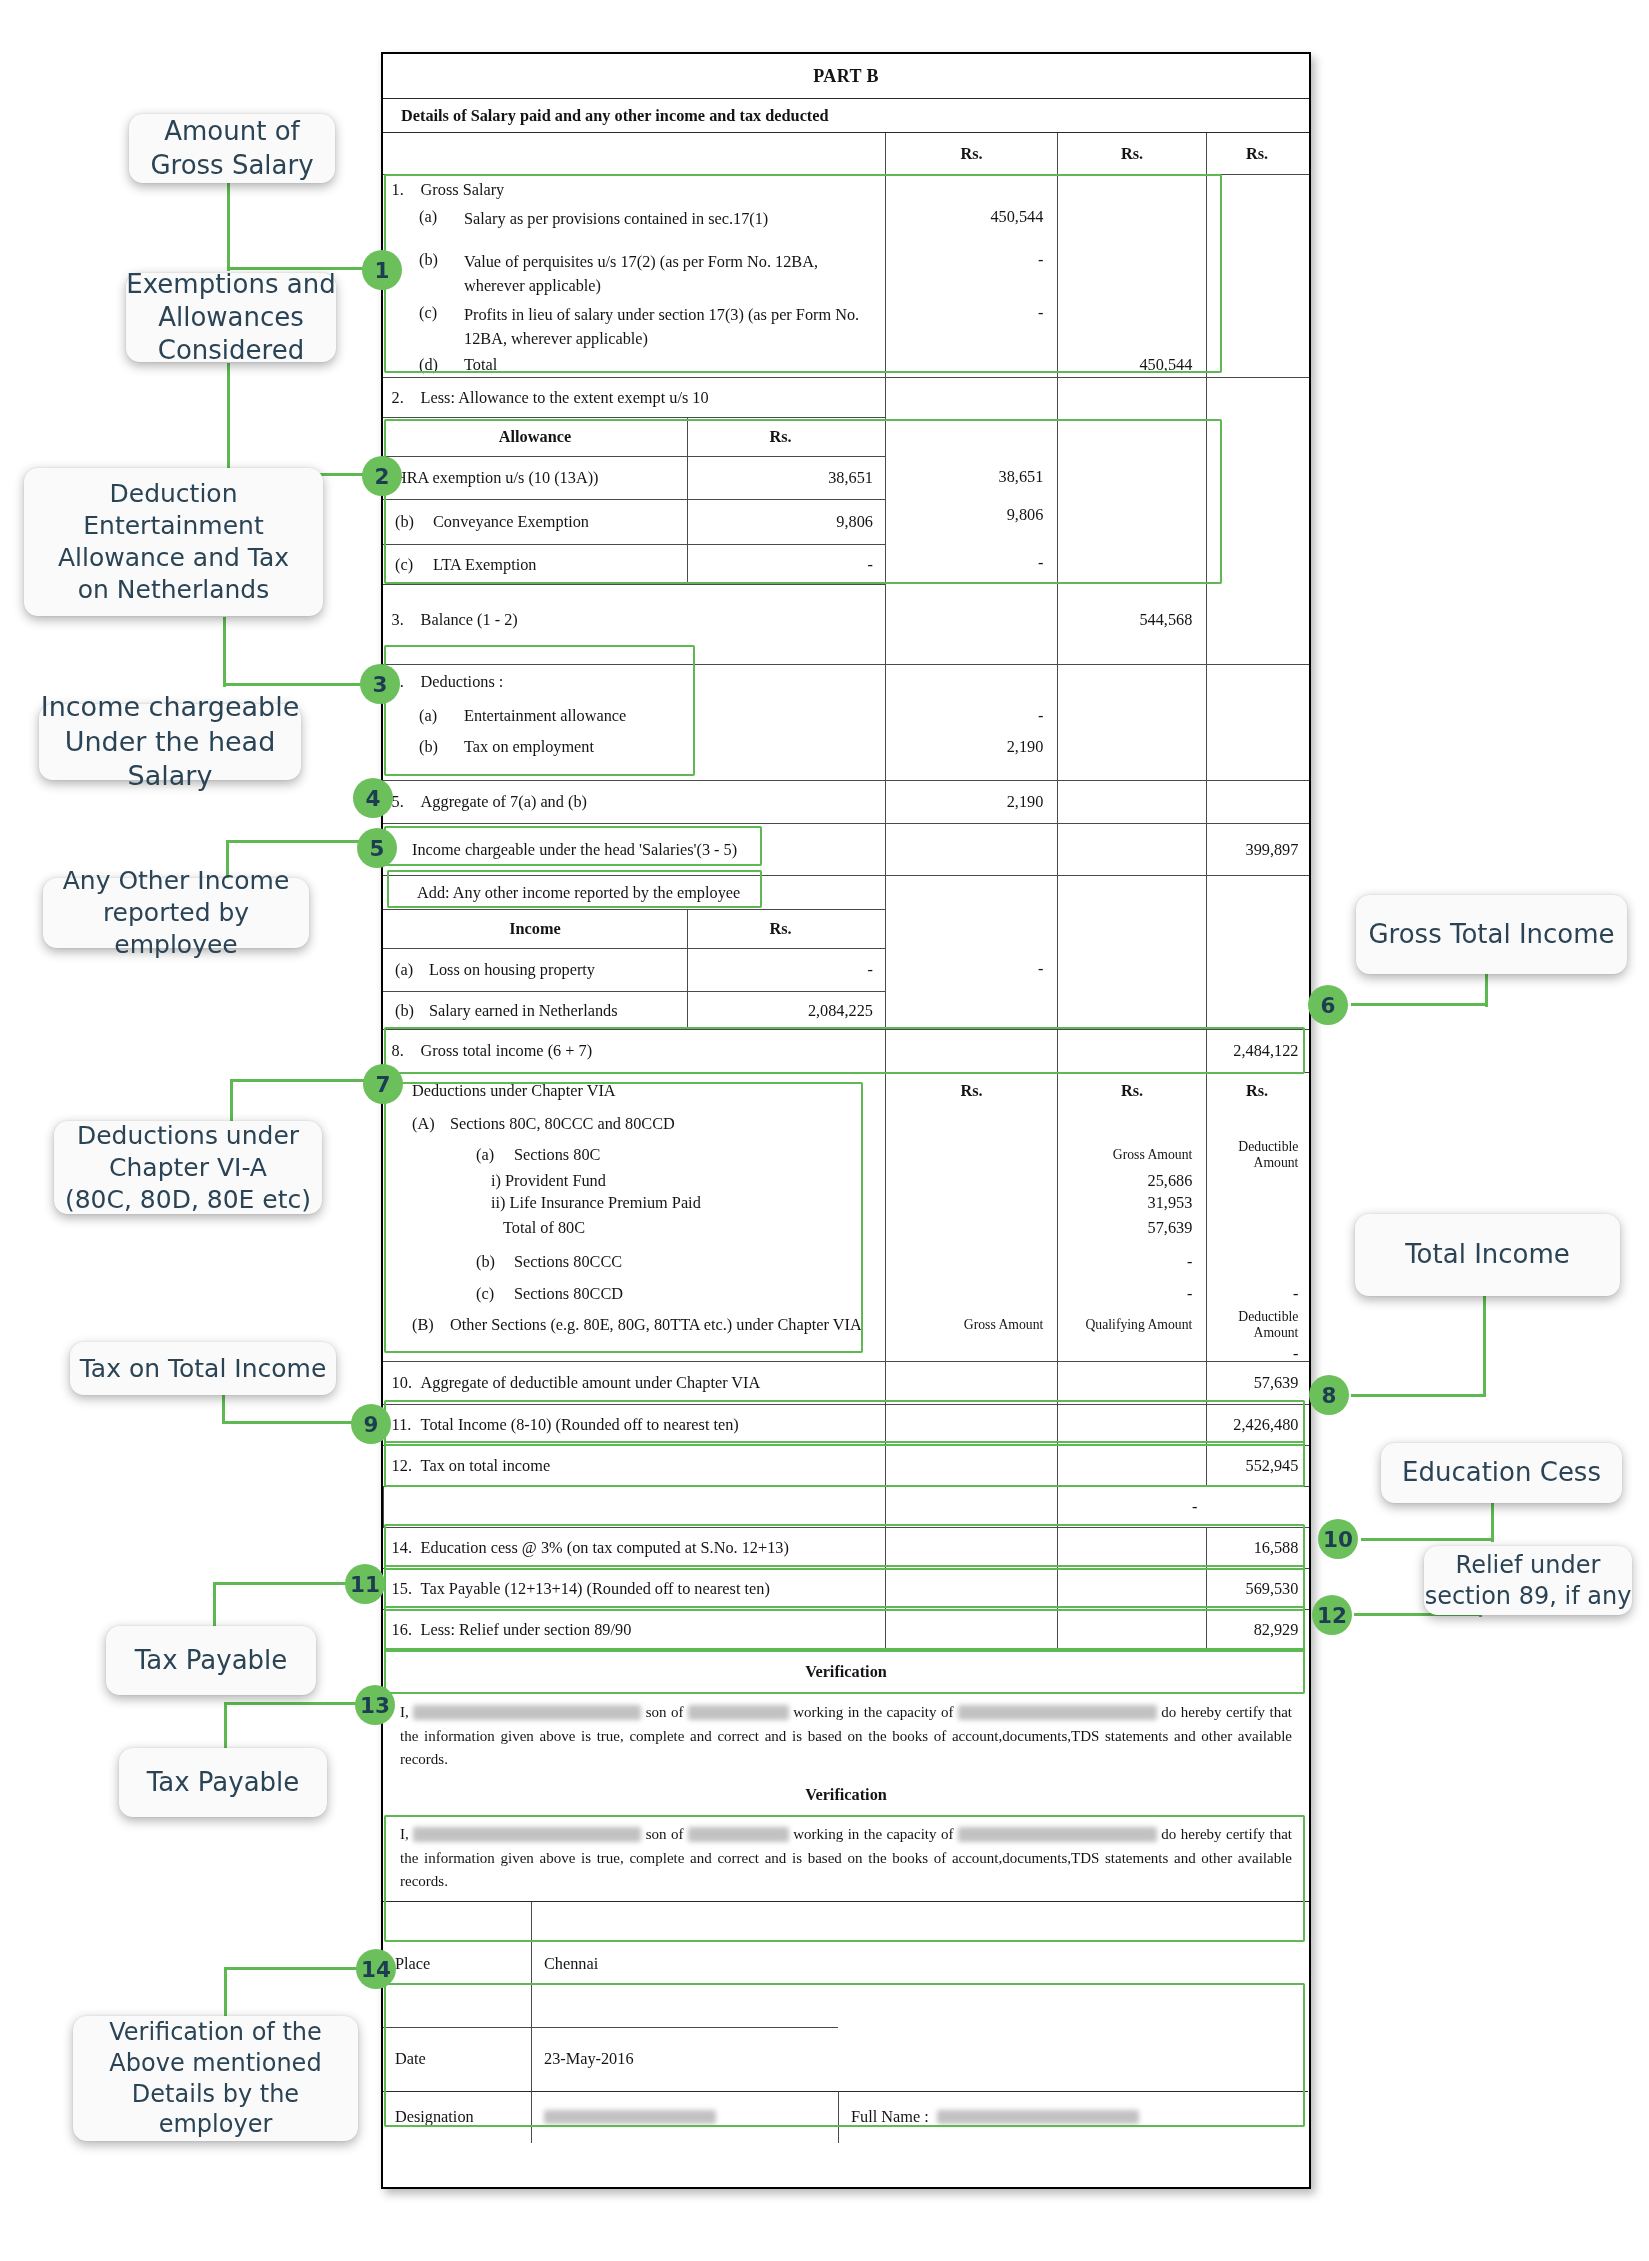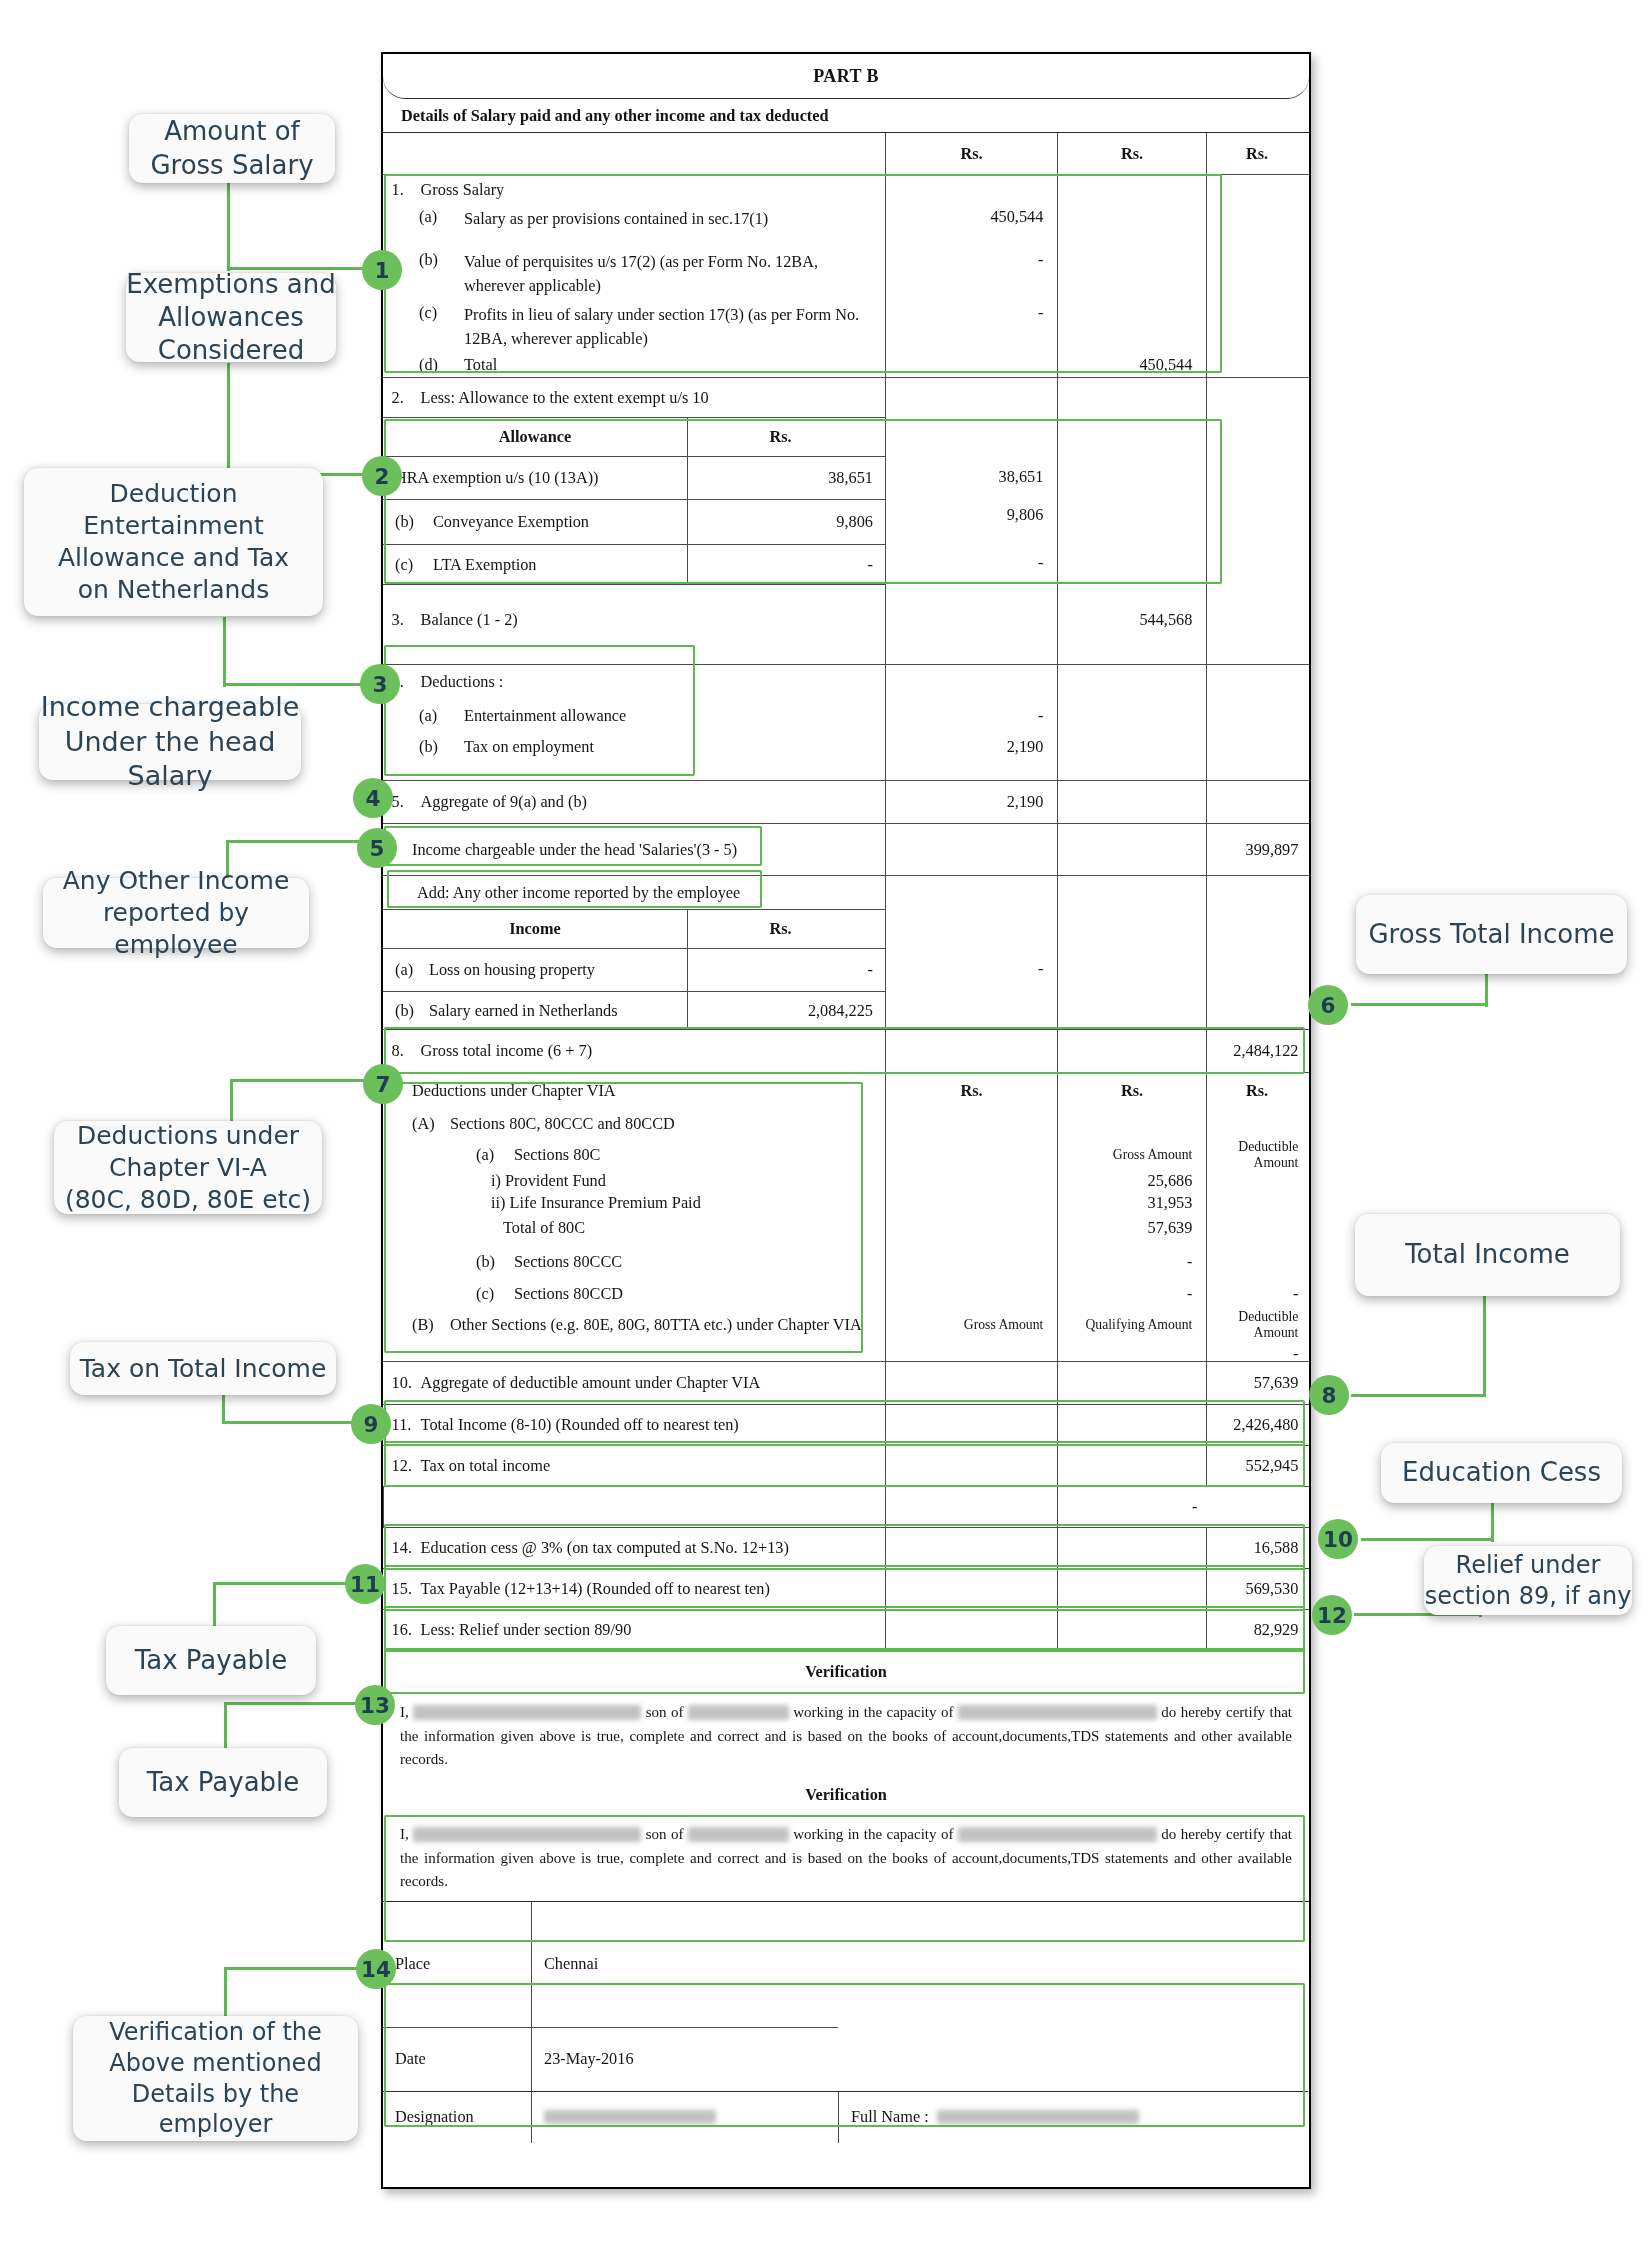--- a/index.html
+++ b/index.html
@@ -4,21 +4,21 @@
 <style>
   * { margin:0; padding:0; box-sizing:border-box; }
   body { background:#ffffff; }
   .canvas { position:relative; width:1650px; height:2261px; background:#fff; overflow:hidden;
             font-family:"Liberation Serif", serif; color:#141414; }
 
   
   .sheet { position:absolute; left:381px; top:52px; width:930px; height:2137px;
            background:#fff; border:2.6px solid #000; box-shadow:4.3px 5.2px 8.6px rgba(0,0,0,.28); }
   .part-title { height:45px; border-bottom:1.7px solid #2a2a2a; display:flex; align-items:center; justify-content:center;
-                font-weight:bold; font-size:18px; letter-spacing:0.4px;border-radius:22px; }
+                font-weight:bold; font-size:18px; letter-spacing:0.4px; }
   .subtitle { height:34px; border-bottom:1.7px solid #2a2a2a; display:flex; align-items:center;
               font-weight:bold; font-size:16.3px; padding-left:18px; }
 
   .row { display:grid; grid-template-columns:502px 172px 149px 101px; }
   .row.bt  { border-top:0.9px solid #4a4a4a; }
   .c1 { padding-left:8.6px; display:flex; align-items:center; font-size:16.3px; }
   .c1.top { align-items:flex-start; padding-top:3.4px; }
   .c2,.c3,.c4 { border-left:0.9px solid #4a4a4a; font-size:16.3px; text-align:right;
                 display:flex; align-items:center; justify-content:flex-end; padding-right:13.7px; }
   .c4 { padding-right:8.6px; }
@@ -215,21 +215,21 @@
           <span>Tax on employment</span>
         </div>
       <div class="c2 top">2,190</div>
       <div class="c3"></div>
         <div class="c4"></div>
     </div>
 
     <div class="row bt" style="height:43px">
       <div class="c1">
           <span class="num">5.</span>
-          <span>Aggregate of 9(a) and (b)</span>
+          <span>Aggregate of 7(a) and (b)</span>
         </div>
       <div class="c2">2,190</div>
       <div class="c3"></div>
         <div class="c4"></div>
     </div>
 
     <div class="row bt" style="height:52px">
       <div class="c1" style="padding-left:29px">Income chargeable under the head 'Salaries'(3 - 5)</div>
       <div class="c2"></div>
         <div class="c3"></div>

